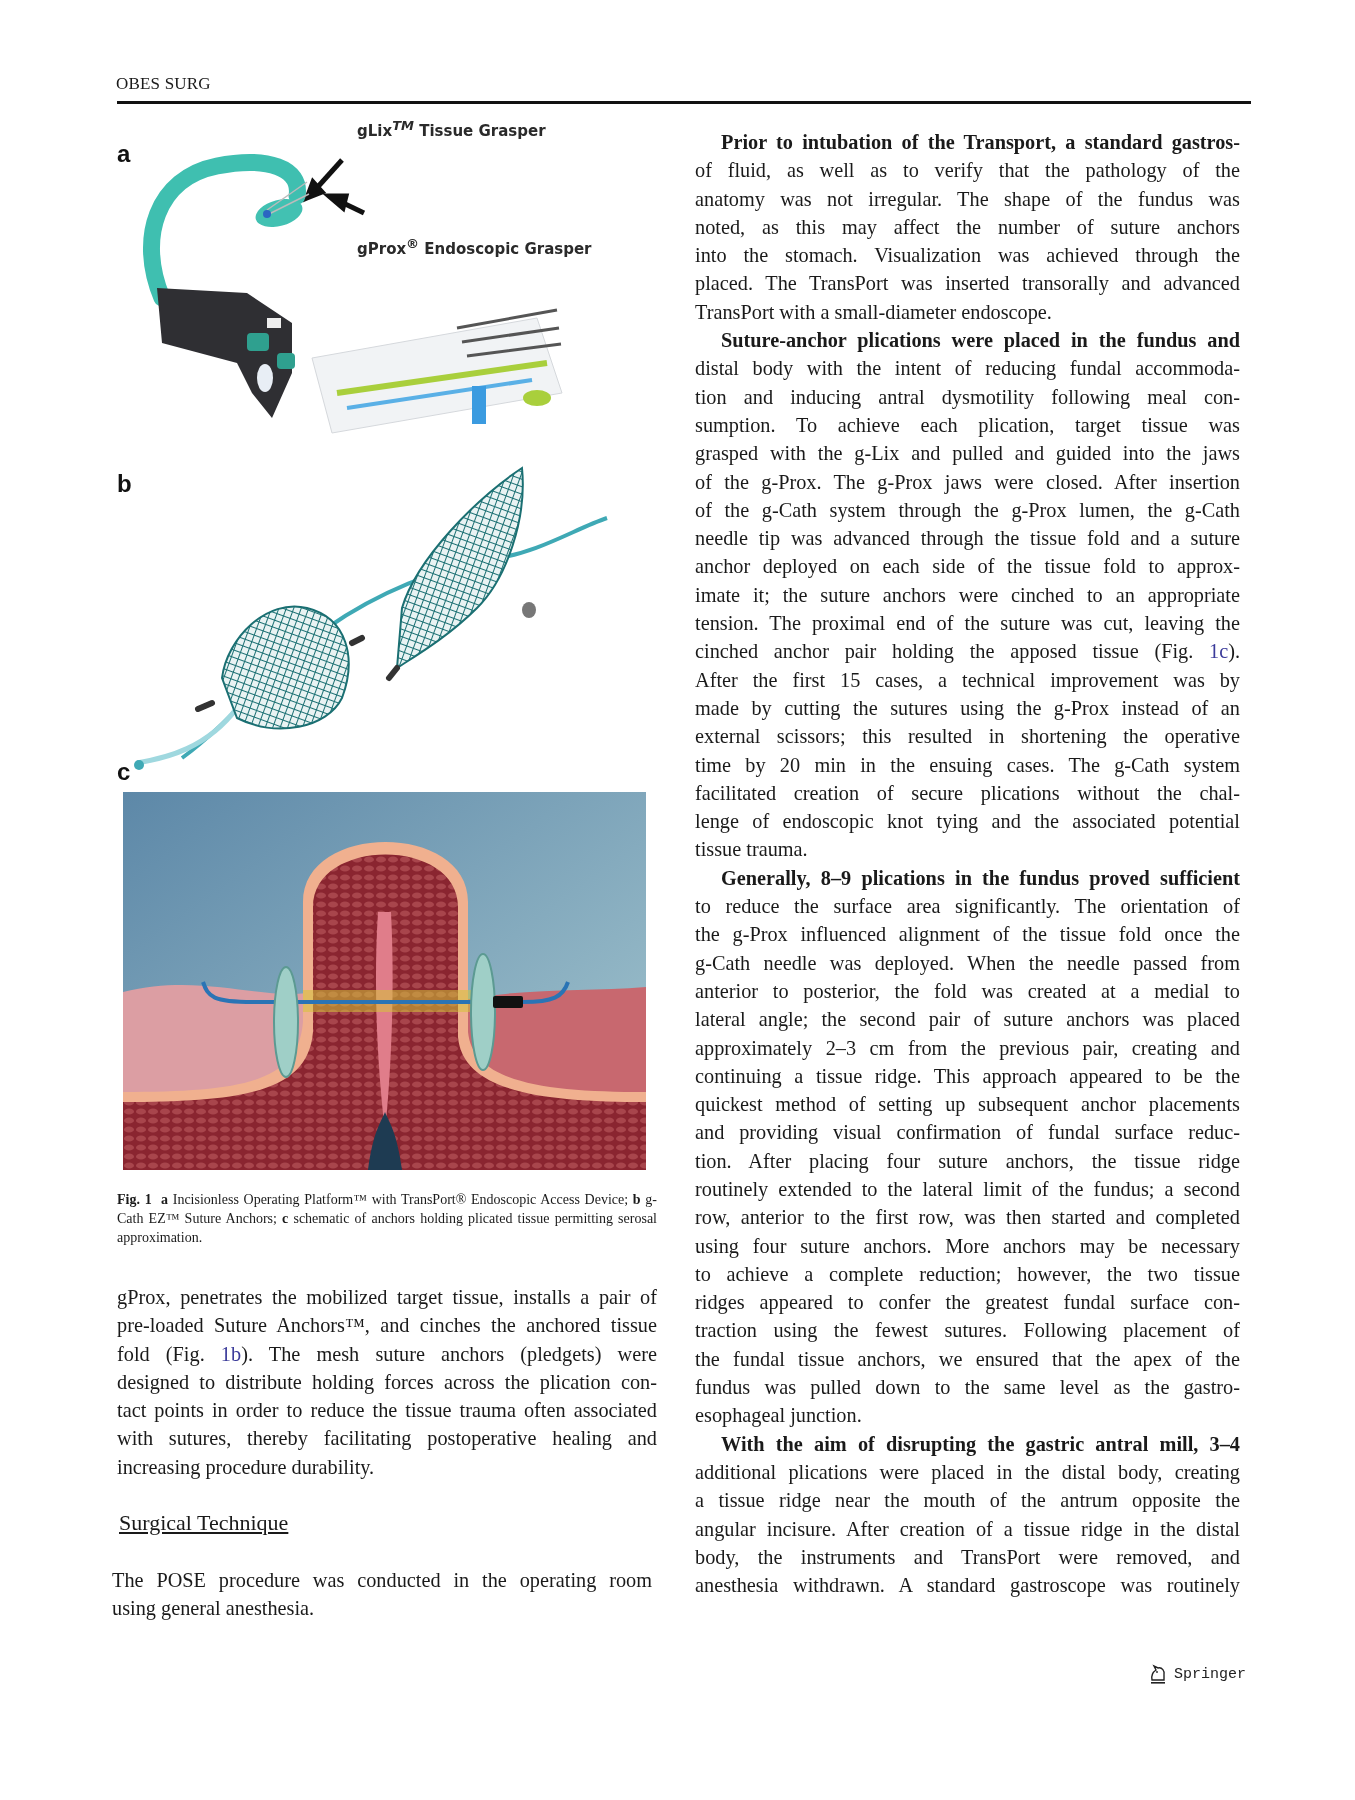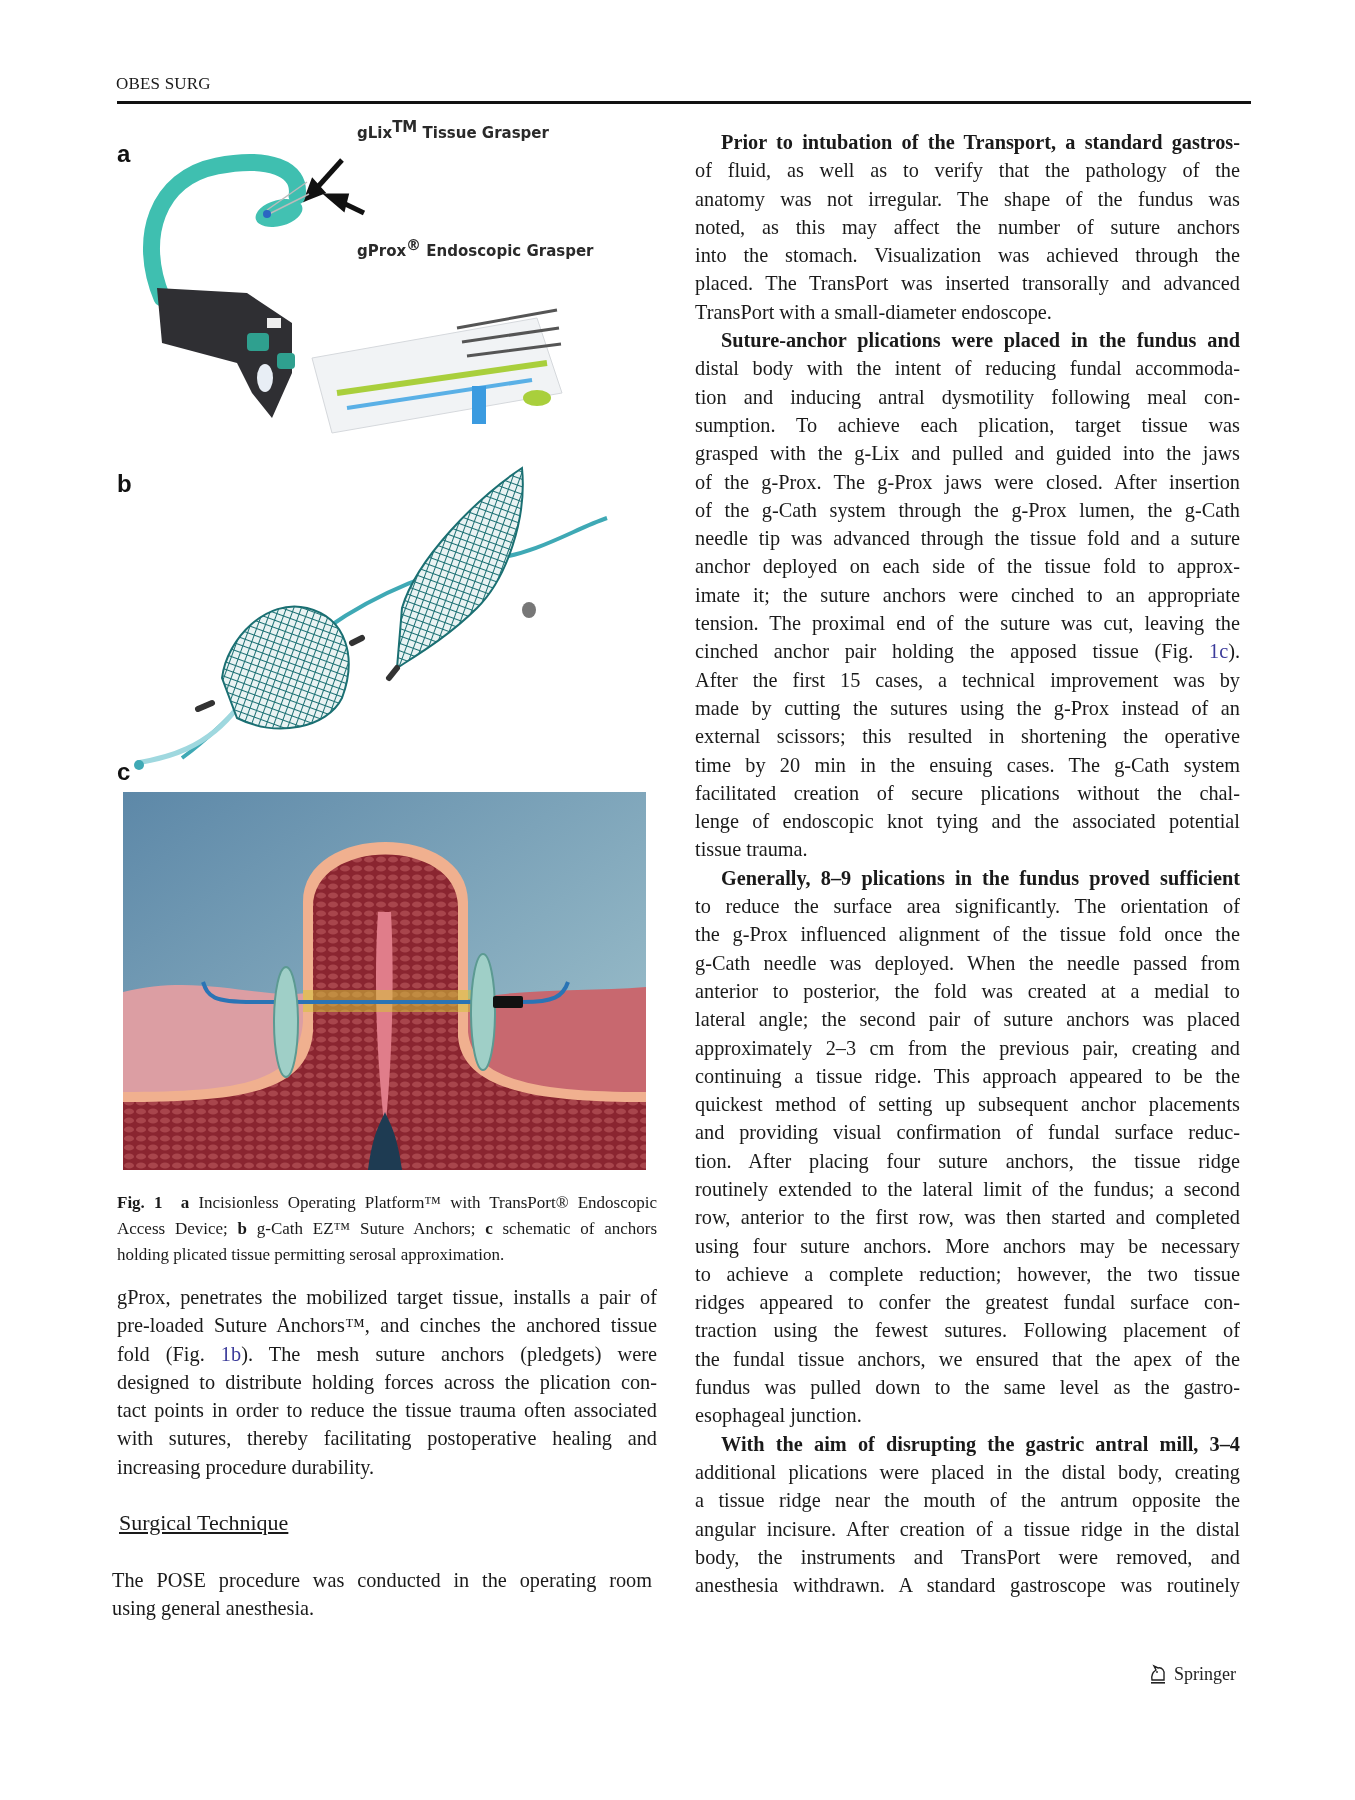--- a/index.html
+++ b/index.html
@@ -4,38 +4,38 @@
 <style>
   html, body { margin:0; padding:0; background:#ffffff; }
   body { width:1355px; height:1800px; position:relative; overflow:hidden;
          font-family:"Liberation Serif", serif; color:#1a1a1a; }
   .running-head { position:absolute; left:116px; top:74px; font-size:17px; letter-spacing:0.2px; }
   .head-rule { position:absolute; left:117px; top:101px; width:1134px; height:3px; background:#111; }
 
   .fig { position:absolute; left:117px; top:118px; width:545px; height:1055px; }
   .panel-label { position:absolute; font-family:"Liberation Sans", sans-serif; font-weight:bold; font-size:24px; color:#111; }
   .callout { position:absolute; font-family:"DejaVu Sans", sans-serif; font-weight:bold; font-size:15px; color:#2a2a2a; white-space:nowrap; }
-  .callout sup { font-size:15px; }
+  .callout sup { font-size:13px;font-style:italic; }
   svg { position:absolute; display:block; }
 
-  .caption { position:absolute; left:117px; top:1190px; width:540px; font-size:17px; line-height:26px; text-align:justify; text-align-last:left; }
+  .caption { position:absolute; left:117px; top:1190px; width:540px; font-size:14px; line-height:19px; text-align:justify; text-align-last:left; }
   .caption b { font-weight:bold; }
 
   .col { position:absolute; font-size:20.3px; line-height:28.3px; text-align:justify; }
   .left-body { left:117px; top:1283px; width:540px; }
   .right-body { left:695px; top:128px; width:545px; }
   .line { display:block; text-align:justify; text-align-last:justify; white-space:nowrap; height:28.3px; }
   .line.last { text-align-last:left; }
   .line.ind { padding-left:26px;font-weight:bold; }
   .ref { color:#3b3b9a; }
 
   .section-heading { position:absolute; left:119px; top:1510px; font-size:22px;text-decoration:underline; }
   .section-body { position:absolute; left:112px; top:1566px; width:540px; font-size:20.3px; line-height:28.3px; }
 
-  .publisher { position:absolute; left:1148px; top:1663px; display:flex; align-items:center; gap:6px; font-family:Liberation Serif, serif; font-size:18px; color:#222; }
+  .publisher { position:absolute; left:1148px; top:1663px; display:flex; align-items:center; gap:6px; font-family:Liberation Mono, monospace; font-size:15px; color:#222; }
 </style>
 </head>
 <body>
 
 <div class="running-head">OBES SURG</div>
 <div class="head-rule"></div>
 
 <div class="fig">
 
   <div class="panel-label" style="left:0;top:22px">a</div>

